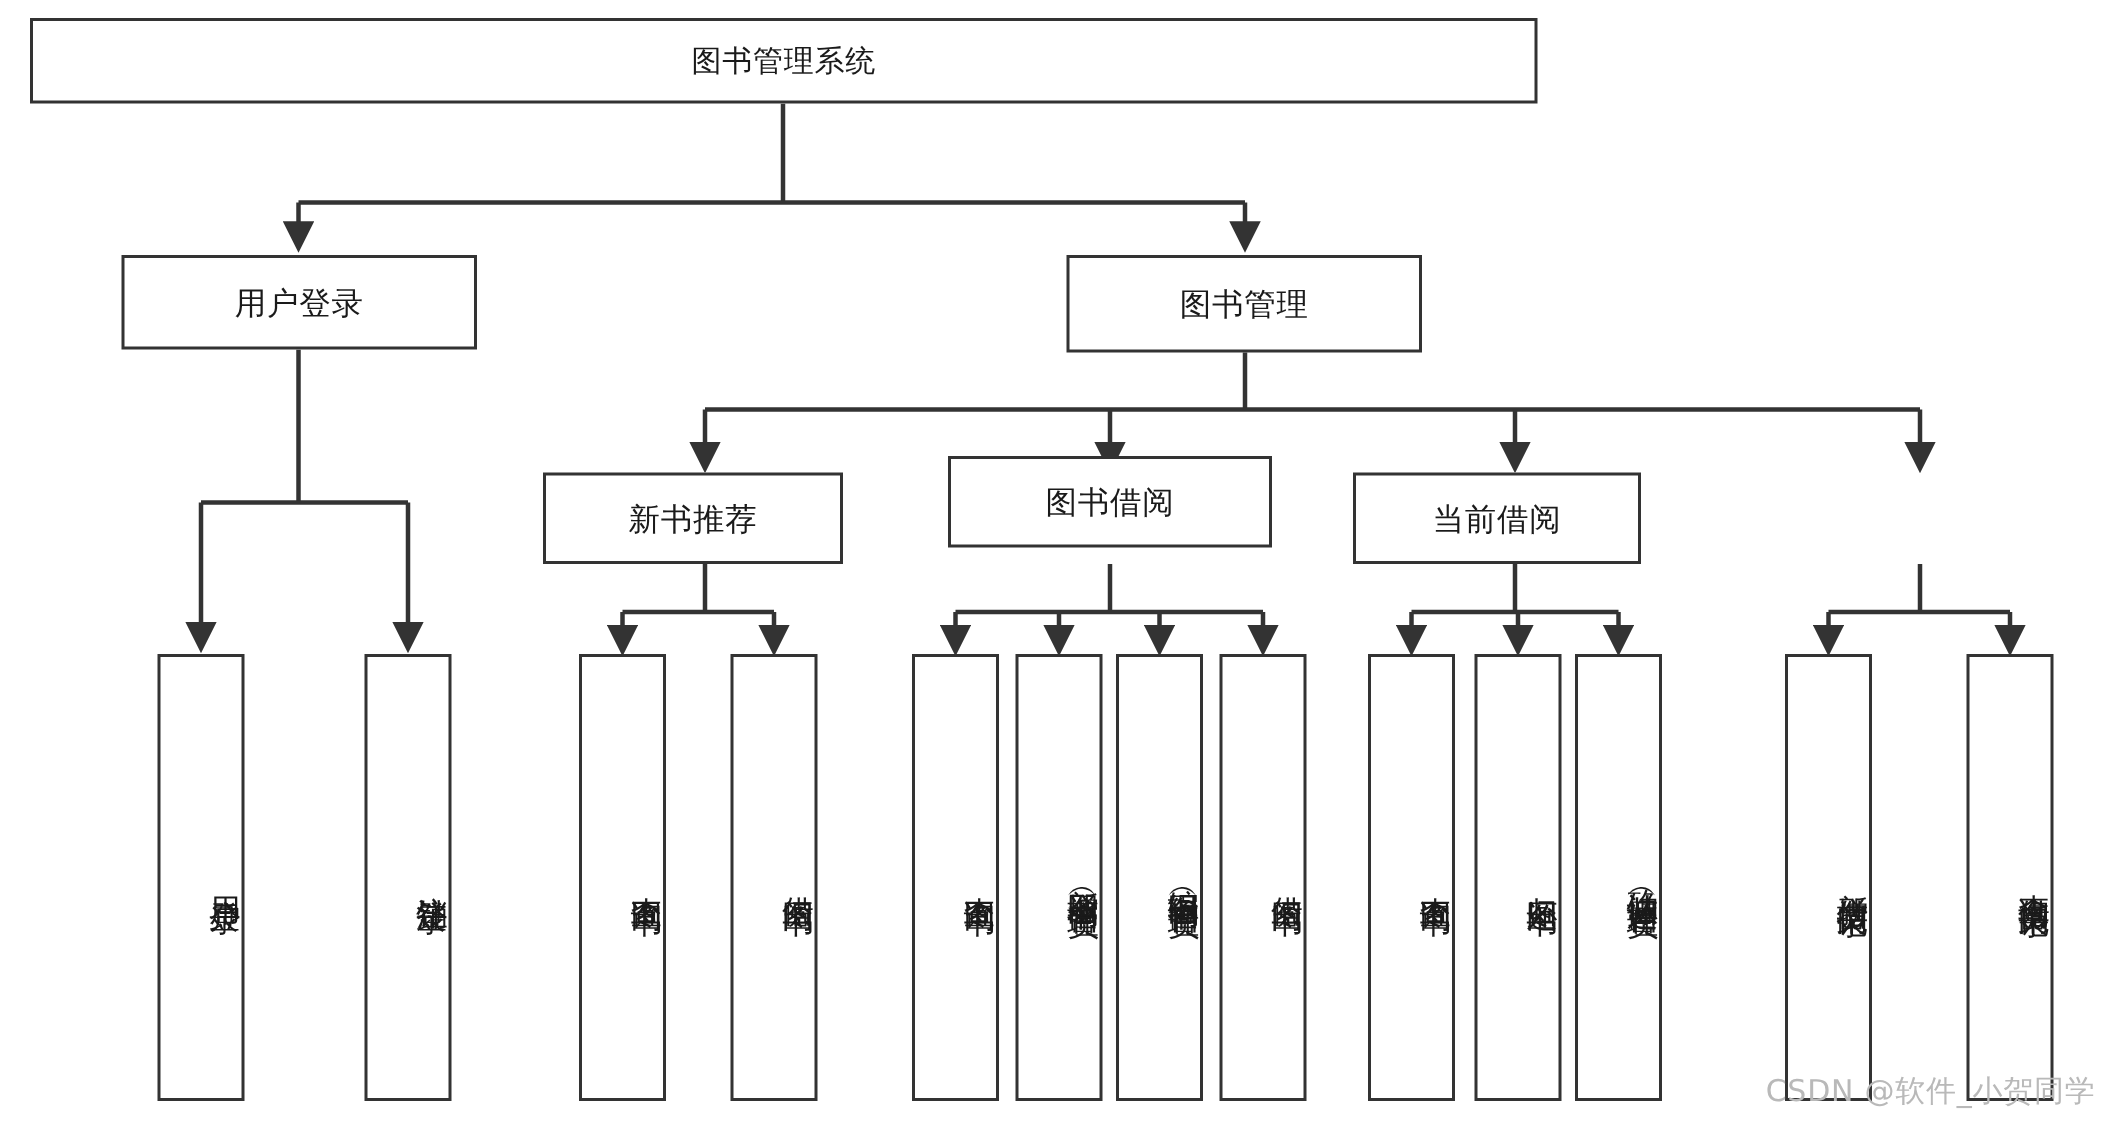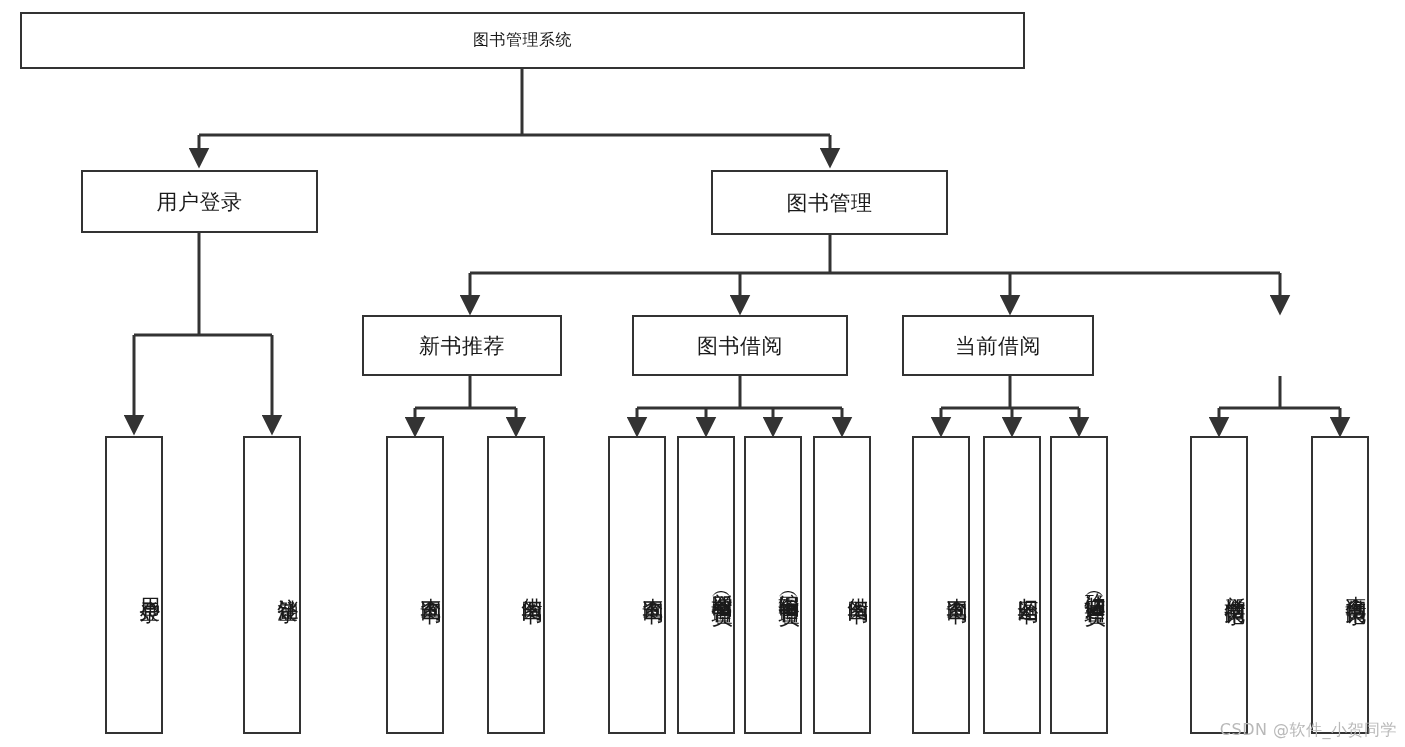--- a/index.html
+++ b/index.html
@@ -48,27 +48,27 @@
     padding: 6px 0;
     align-items: flex-start;
     justify-content: center;
   }
   .node.vert .vlabel {
     writing-mode: vertical-rl;
     text-orientation: upright;
     white-space: nowrap;
   }
   .node.root {
-    font-size: 16px;
+    font-size: 20px;
   }
   .watermark {
     position: absolute;
     right: 8px;
     bottom: 6px;
-    font-size: 16px;
+    font-size: 20px;
     color: #b9b9b9;
     white-space: nowrap;
     letter-spacing: 0.5px;
   }
 </style>
 </head>
 <body>
 
 <div id="canvas">
 
@@ -129,21 +129,21 @@
   <div class="node horiz" style="left:81px; top:170px; width:237px; height:63px;">
     <span>用户登录</span>
   </div>
   <div class="node horiz" style="left:711px; top:170px; width:237px; height:65px;">
     <span>图书管理</span>
   </div>
 
   <div class="node horiz" style="left:362px; top:315px; width:200px; height:61px;">
     <span>新书推荐</span>
   </div>
-  <div class="node horiz" style="left:632px; top:315px; width:216px; height:61px;">
+  <div class="node horiz" style="left:632px; top:304px; width:216px; height:61px;">
     <span>图书借阅</span>
   </div>
   <div class="node horiz" style="left:902px; top:315px; width:192px; height:61px;">
     <span>当前借阅</span>
   </div>
 
   <div class="node vert" style="left:105px; top:436px; width:58px; height:298px;">
     <span class="vlabel">用户登录</span>
   </div>
   <div class="node vert" style="left:243px; top:436px; width:58px; height:298px;">

